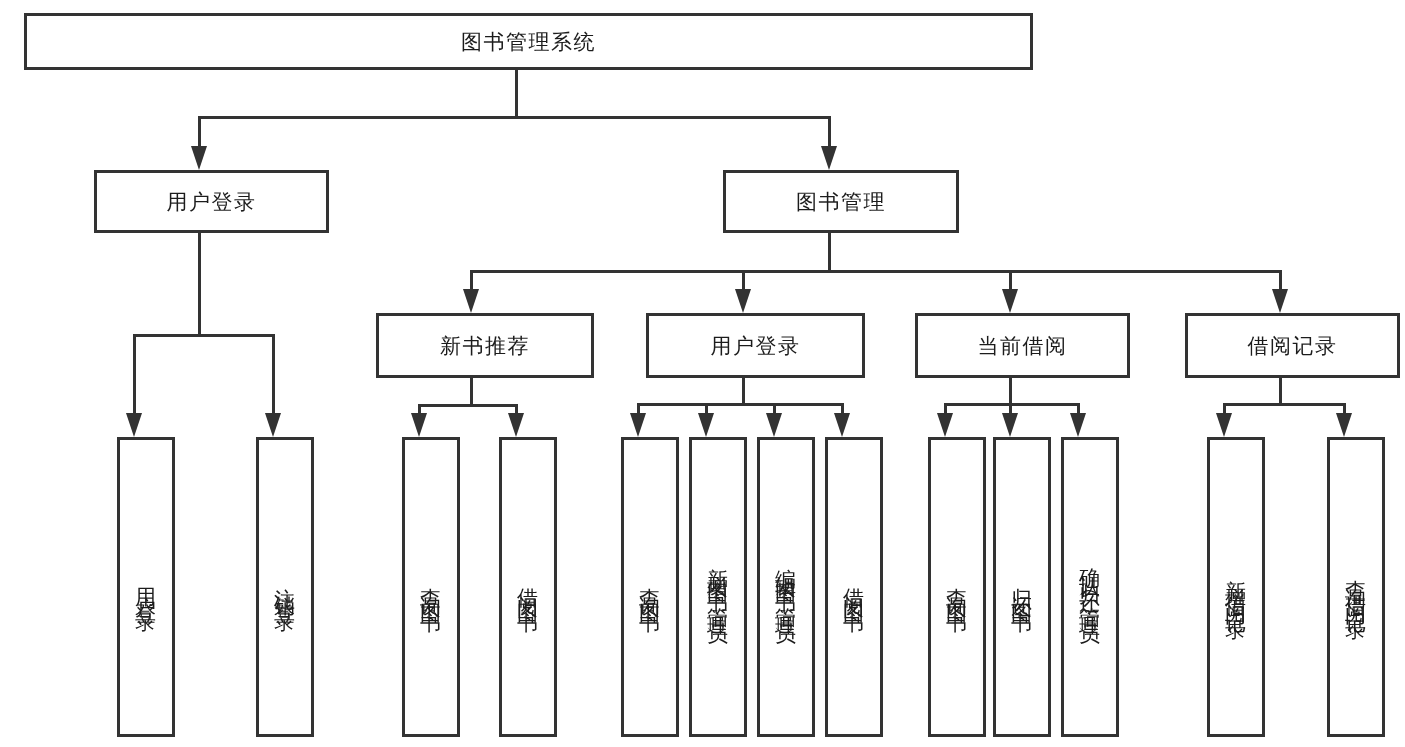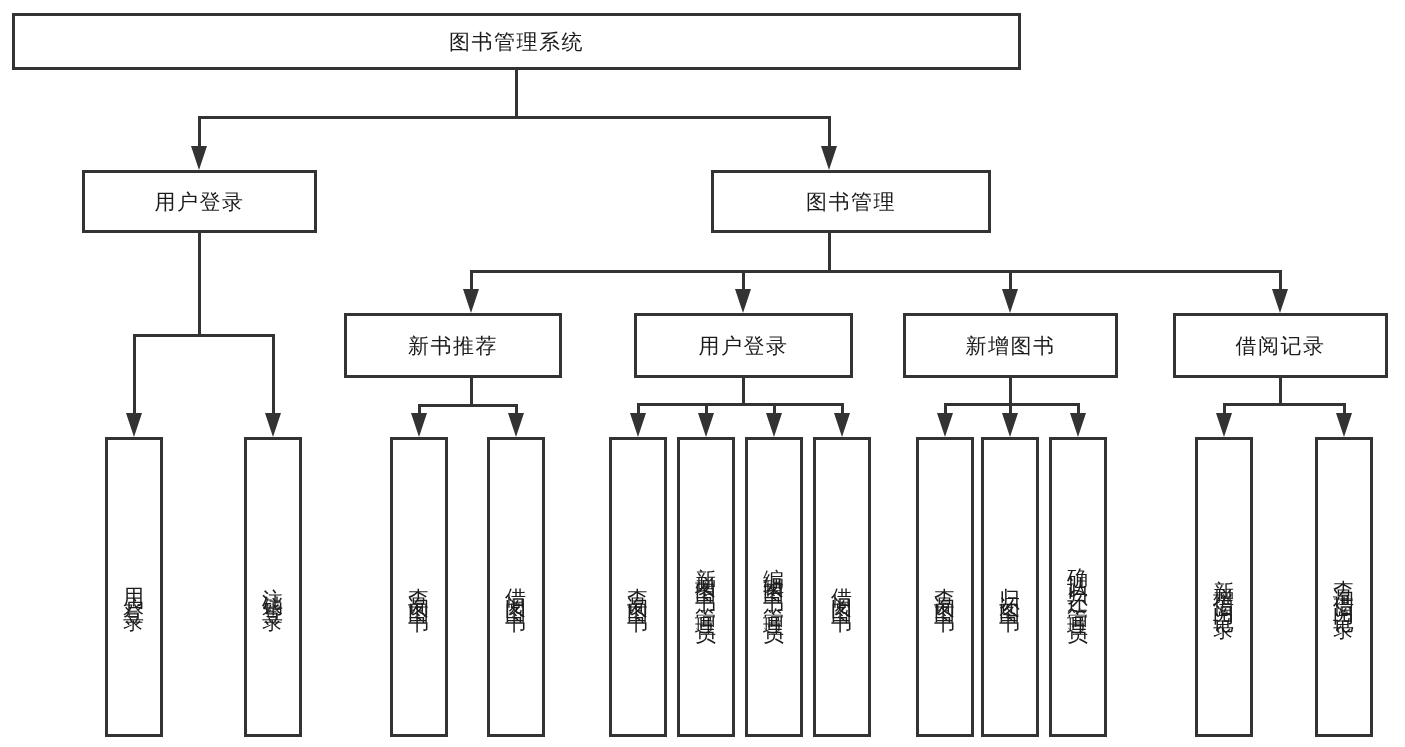--- a/index.html
+++ b/index.html
@@ -3,21 +3,21 @@
 <meta charset="utf-8">
 <style>
   html,body{margin:0;padding:0;background:#ffffff;}
   .canvas{
     position:relative;width:1405px;height:747px;background:#ffffff;
     font-family:"Liberation Sans",sans-serif;overflow:hidden;
   }
   .node{
     position:absolute;box-sizing:border-box;border:3px solid #333333;background:#ffffff;
     display:flex;align-items:center;justify-content:center;
-    color:#1c1c1c;font-size:21px;letter-spacing:1.5px;
+    color:#1c1c1c;font-size:21px;letter-spacing:1.5px;margin-left:12px;
   }
   .node .lbl{white-space:nowrap;}
   .leaf .lbl{
     writing-mode:vertical-rl;text-orientation:mixed;
     letter-spacing:8px;line-height:1;white-space:nowrap;
   }
   .vl{position:absolute;width:3px;background:#333333;}
   .hl{position:absolute;height:3px;background:#333333;}
   .arrow{
     position:absolute;width:0;height:0;
@@ -41,21 +41,21 @@
   <div class="vl" style="left:515px;top:69px;height:49px"></div>
   <div class="hl" style="left:198px;top:116px;width:633px"></div>
   <div class="vl" style="left:198px;top:116px;height:31px"></div>
   <div class="vl" style="left:828px;top:116px;height:31px"></div>
   <div class="arrow" style="left:191px;top:146px"></div>
   <div class="arrow" style="left:821px;top:146px"></div>
 
   <div class="node" style="left:82px;top:170px;width:235px;height:63px">
     <span class="lbl">用户登录</span>
   </div>
-  <div class="node" style="left:711px;top:170px;width:280px;height:63px">
+  <div class="node" style="left:711px;top:170px;width:236px;height:63px">
     <span class="lbl">图书管理</span>
   </div>
 
   <div class="vl" style="left:198px;top:233px;height:103px"></div>
   <div class="hl" style="left:133px;top:334px;width:142px"></div>
   <div class="vl" style="left:133px;top:334px;height:80px"></div>
   <div class="vl" style="left:272px;top:334px;height:80px"></div>
   <div class="arrow" style="left:126px;top:413px"></div>
   <div class="arrow" style="left:265px;top:413px"></div>
 
@@ -63,28 +63,28 @@
   <div class="hl" style="left:470px;top:270px;width:812px"></div>
   <div class="vl" style="left:470px;top:270px;height:20px"></div>
   <div class="vl" style="left:742px;top:270px;height:20px"></div>
   <div class="vl" style="left:1009px;top:270px;height:20px"></div>
   <div class="vl" style="left:1279px;top:270px;height:20px"></div>
   <div class="arrow" style="left:463px;top:289px"></div>
   <div class="arrow" style="left:735px;top:289px"></div>
   <div class="arrow" style="left:1002px;top:289px"></div>
   <div class="arrow" style="left:1272px;top:289px"></div>
 
-  <div class="node" style="left:344px;top:313px;width:218px;height:65px">
+  <div class="node" style="left:364px;top:313px;width:218px;height:65px">
     <span class="lbl">新书推荐</span>
   </div>
   <div class="node" style="left:634px;top:313px;width:219px;height:65px">
     <span class="lbl">用户登录</span>
   </div>
   <div class="node" style="left:903px;top:313px;width:215px;height:65px">
-    <span class="lbl">新增图书</span>
+    <span class="lbl">当前借阅</span>
   </div>
   <div class="node" style="left:1173px;top:313px;width:215px;height:65px">
     <span class="lbl">借阅记录</span>
   </div>
 
   <div class="vl" style="left:470px;top:377px;height:29px"></div>
   <div class="hl" style="left:418px;top:404px;width:100px"></div>
   <div class="vl" style="left:418px;top:404px;height:10px"></div>
   <div class="vl" style="left:515px;top:404px;height:10px"></div>
   <div class="arrow" style="left:411px;top:413px"></div>

